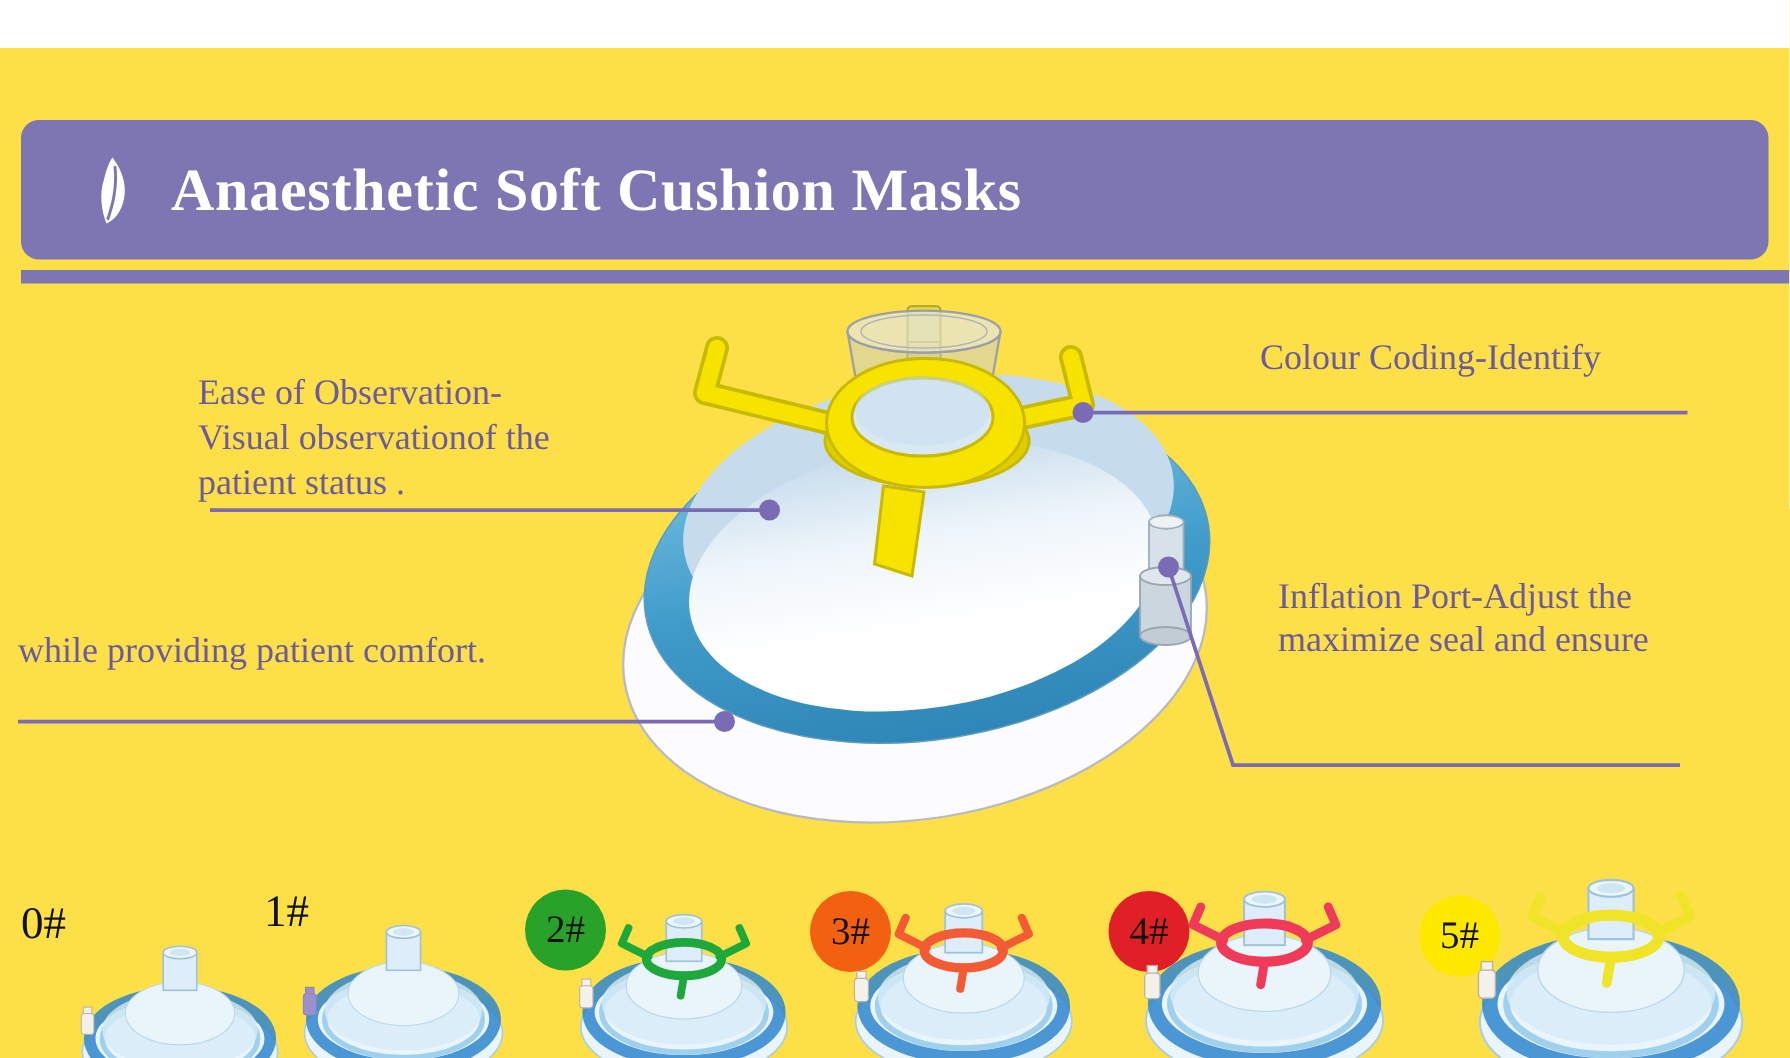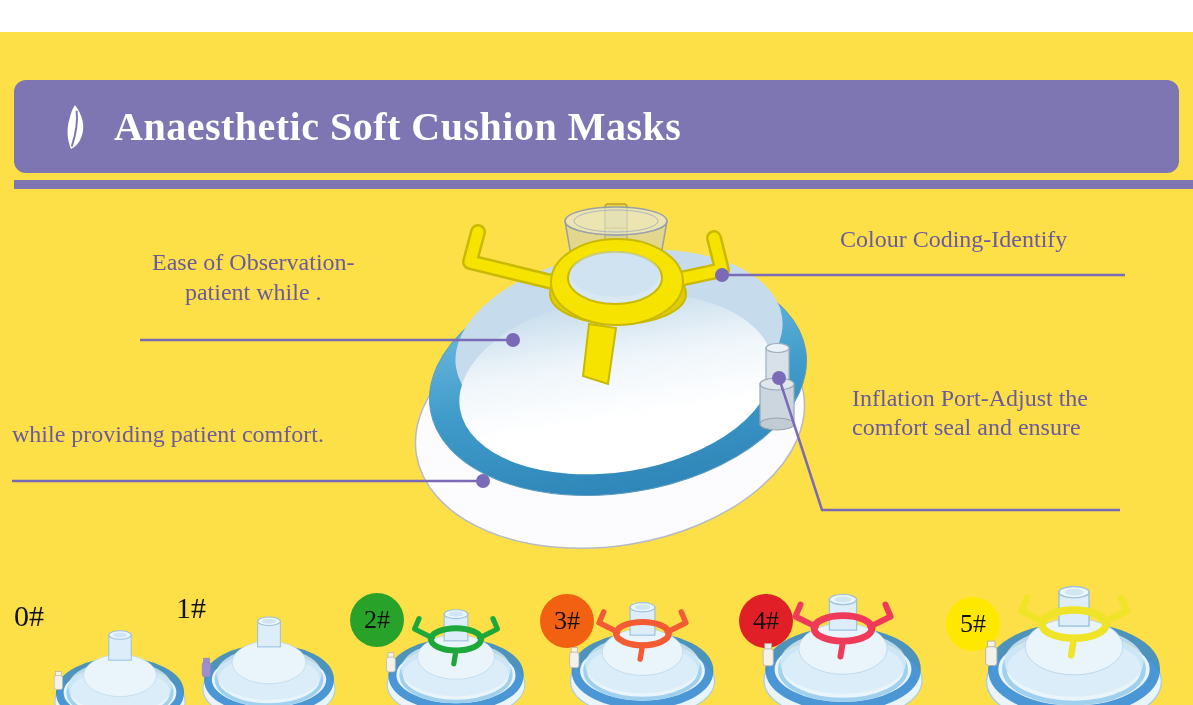--- a/index.html
+++ b/index.html
@@ -16,21 +16,21 @@
            background:var(--divider,#7d76b3);}
 
   
   .hero{position:absolute;left:0;top:0;width:1193px;height:705px;z-index:1;}
   .leader{stroke:var(--leader,#7b6ab5);stroke-width:2.5;fill:none;}
   .leader-dot{fill:var(--leader,#7b6ab5);}
 
   
   .callout{position:absolute;z-index:2;color:var(--callout_text,#6b5aa0);
            font-size:24px;line-height:30px;white-space:nowrap;}
-  .co-ease{left:152px;top:215px;text-align:center;}
+  .co-ease{left:132px;top:215px;}
   .co-colour{left:840px;top:192px;}
   .co-cushion{left:12px;top:387px;}
   .co-inflation{left:852px;top:352px;line-height:29px;}
 
   
   .mask-item{position:absolute;z-index:2;--hook:#9ccbe0;--valve:#f3f1ea;}
   .mask-item svg{position:absolute;display:block;}
   .size-label{position:absolute;color:#111;font-weight:500;}
   .size-label.plain{font-size:30px;}
   .size-label.badge{width:54px;height:54px;border-radius:50%;display:flex;
@@ -119,31 +119,32 @@
       <circle class="leader-dot" cx="722" cy="243" r="7"></circle>
       <line class="leader" x1="12" y1="449" x2="483" y2="449"></line>
       <circle class="leader-dot" cx="483" cy="449" r="7"></circle>
       <polyline class="leader" points="779,346 822,478 1120,478"></polyline>
       <circle class="leader-dot" cx="779" cy="346" r="7"></circle>
     </g>
   </svg>
 
   <div class="callout co-ease">
     <div>Ease of Observation-</div>
-    <div>patient while .</div>
+    <div>Visual observationof the</div>
+    <div>patient status .</div>
   </div>
   <div class="callout co-colour">
     <div>Colour Coding-Identify</div>
   </div>
   <div class="callout co-cushion">
     <div>while providing patient comfort.</div>
   </div>
   <div class="callout co-inflation">
     <div>Inflation Port-Adjust the</div>
-    <div>comfort seal and ensure</div>
+    <div>maximize seal and ensure</div>
   </div>
 
   <div class="mask-item m0 no-hook" style="--valve: #f3f1ea;">
     <span class="size-label plain">0#</span>
     <svg viewBox="0 0 200 175">
       <ellipse cx="100" cy="125" rx="93" ry="47" fill="#e9f4fb" stroke="#aacde2" stroke-width="1.5"></ellipse>
       <ellipse cx="100" cy="112" rx="86" ry="44" fill="none" stroke="#2f86cf" stroke-width="11" opacity="0.85"></ellipse>
       <ellipse cx="100" cy="112" rx="74" ry="36" fill="none" stroke="#9fd1ef" stroke-width="5"></ellipse>
       <ellipse cx="100" cy="104" rx="74" ry="37" fill="#d6ebf7" opacity="0.8"></ellipse>
       <ellipse cx="100" cy="88" rx="52" ry="30" fill="#eaf4fb" stroke="#b9d8ea" stroke-width="1"></ellipse>

